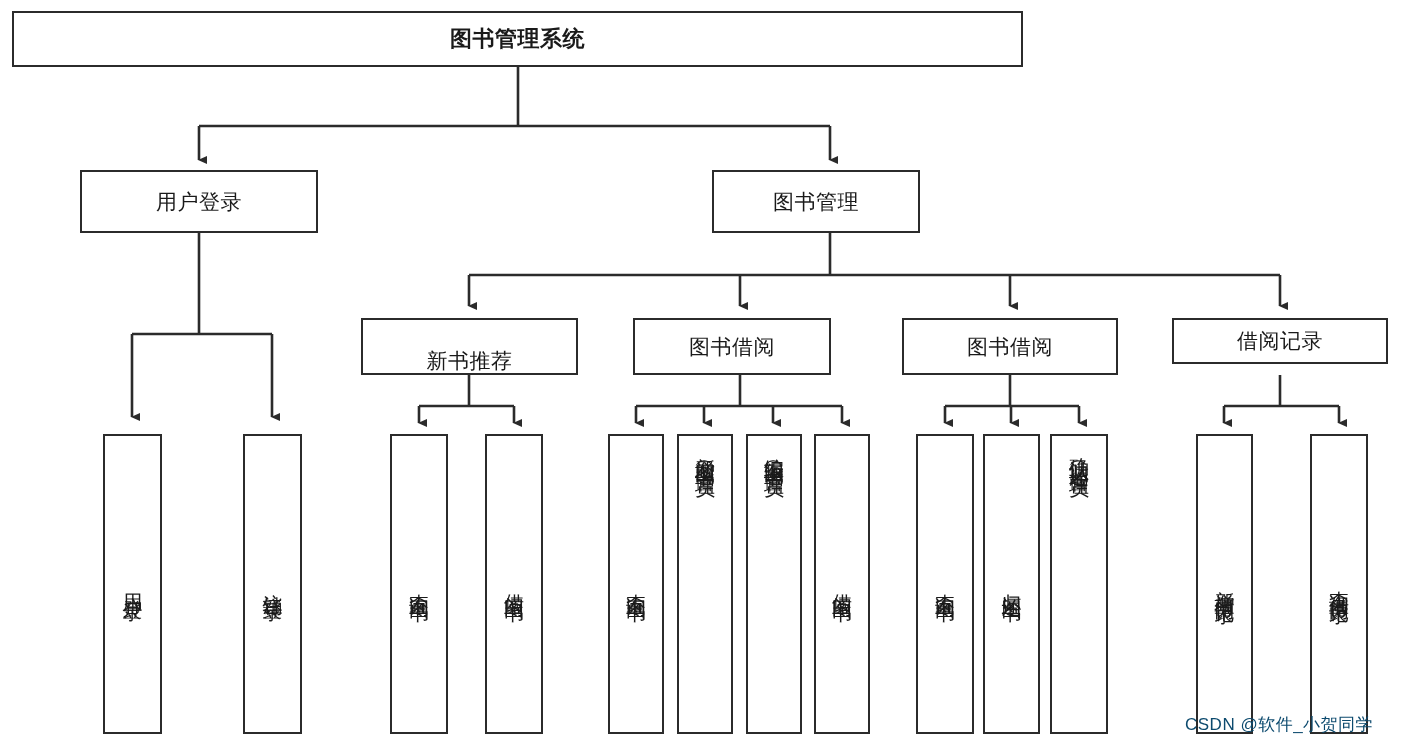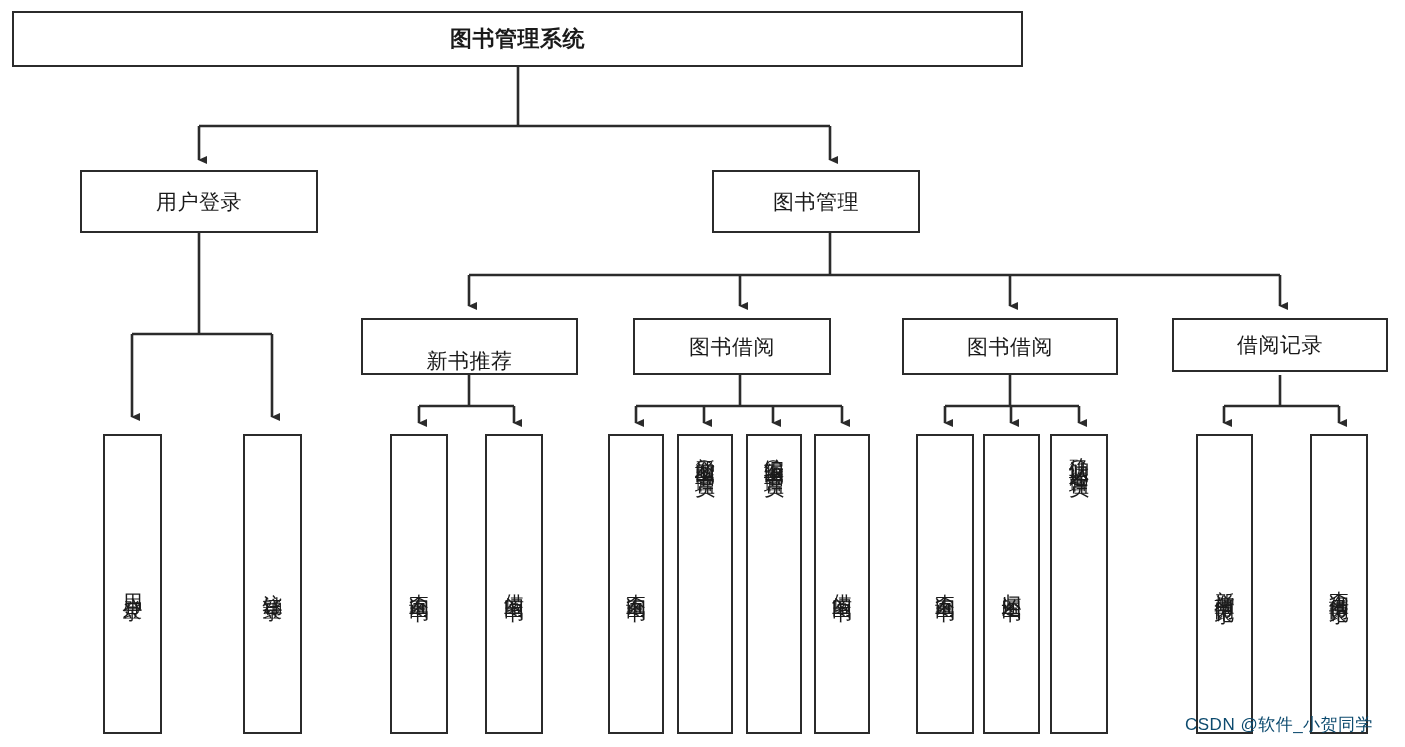--- a/index.html
+++ b/index.html
@@ -148,21 +148,21 @@
 
   <div class="node horizontal" style="left:361px; top:318px; width:217px; height:57px;align-items:flex-end;">
     <span class="label">新书推荐</span>
   </div>
   <div class="node horizontal" style="left:633px; top:318px; width:198px; height:57px;">
     <span class="label">图书借阅</span>
   </div>
   <div class="node horizontal" style="left:902px; top:318px; width:216px; height:57px;">
     <span class="label">图书借阅</span>
   </div>
-  <div class="node horizontal" style="left:1172px; top:318px; width:216px; height:54px;">
+  <div class="node horizontal" style="left:1172px; top:318px; width:216px; height:46px;">
     <span class="label">借阅记录</span>
   </div>
 
   <div class="node vertical centered" style="left:103px; top:434px; width:59px; height:300px;">
     <span class="label">用户登录</span>
   </div>
   <div class="node vertical centered" style="left:243px; top:434px; width:59px; height:300px;">
     <span class="label">注销登录</span>
   </div>
 

